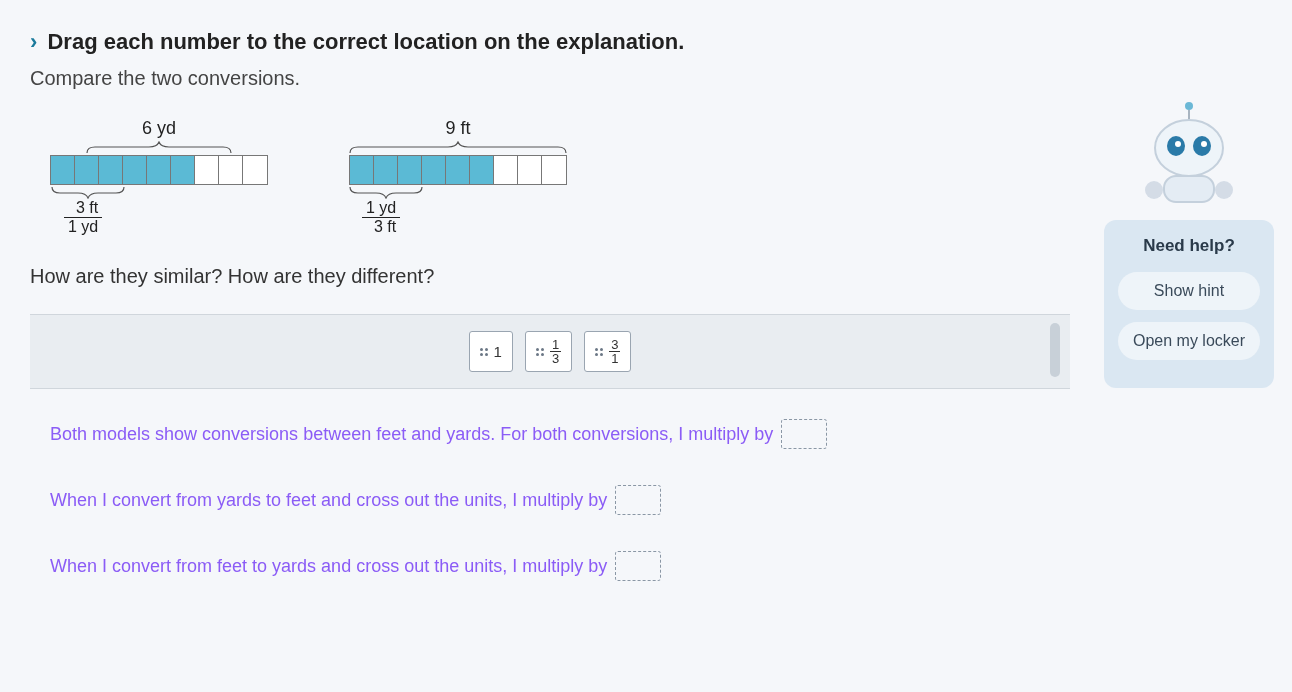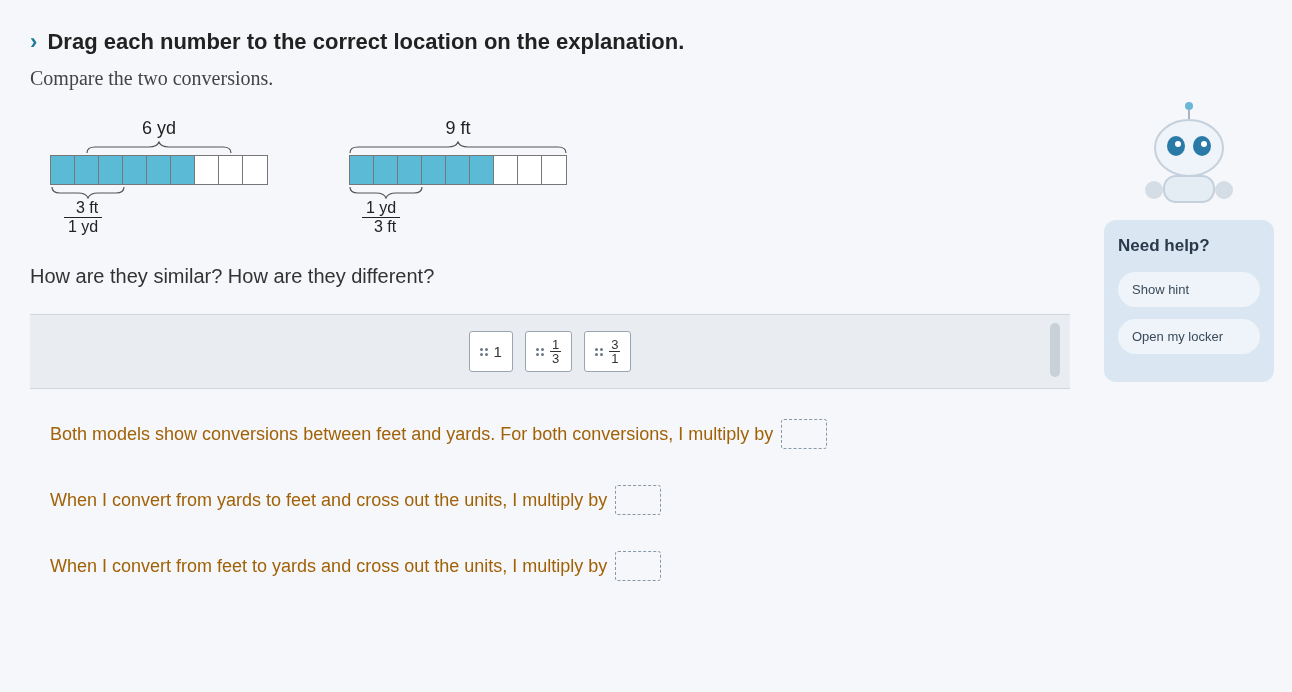--- a/index.html
+++ b/index.html
@@ -24,21 +24,20 @@
   }
   .chevron {
     color: #1a7a9b;
     font-weight: bold;
     margin-right: 4px;
   }
   .subinstruction {
     font-size: 20px;
     color: #444;
     margin-bottom: 28px;
-    font-family: Liberation Serif, serif;
   }
   .diagrams {
     display: flex;
     gap: 80px;
     margin-bottom: 30px;
     margin-left: 20px;
   }
   .diagram { display: flex; flex-direction: column; align-items: center; }
   .top-label { font-size: 18px; color: #222; margin-bottom: 2px; }
   .top-brace { position: relative; height: 14px; }
@@ -115,21 +114,21 @@
   .frac .n { border-bottom: 1px solid #333; padding: 0 2px; }
   .frac .d { padding: 0 2px; }
   .answers {
     padding: 30px 20px 10px 20px;
   }
   .answer-line {
     display: flex;
     align-items: center;
     gap: 8px;
     font-size: 18px;
-    color: #a16207;
+    color: #8b5cf6;
     margin-bottom: 36px;
     flex-wrap: wrap;
   }
   .drop-zone {
     display: inline-block;
     width: 46px;
     height: 30px;
     border: 1.5px dashed #8a97a5;
     border-radius: 3px;
     vertical-align: middle;
@@ -143,32 +142,33 @@
   .robot {
     width: 110px;
     height: 120px;
     margin: 0 auto 10px auto;
     position: relative;
   }
   .help-panel {
     background: #dae7f2;
     border-radius: 12px;
     padding: 16px 14px;
+    text-align: center;
   }
   .help-title {
     font-size: 17px;
     font-weight: bold;
     color: #2a3a4a;
     margin-bottom: 16px;
   }
   .help-btn {
     background: #eef4f9;
     border-radius: 20px;
     padding: 10px 14px;
-    font-size: 13px;
+    font-size: 16px;
     color: #3a4a5a;
     margin-bottom: 12px;
     cursor: pointer;
   }
 </style>
 </head>
 <body>
 
 <div class="main">
 

